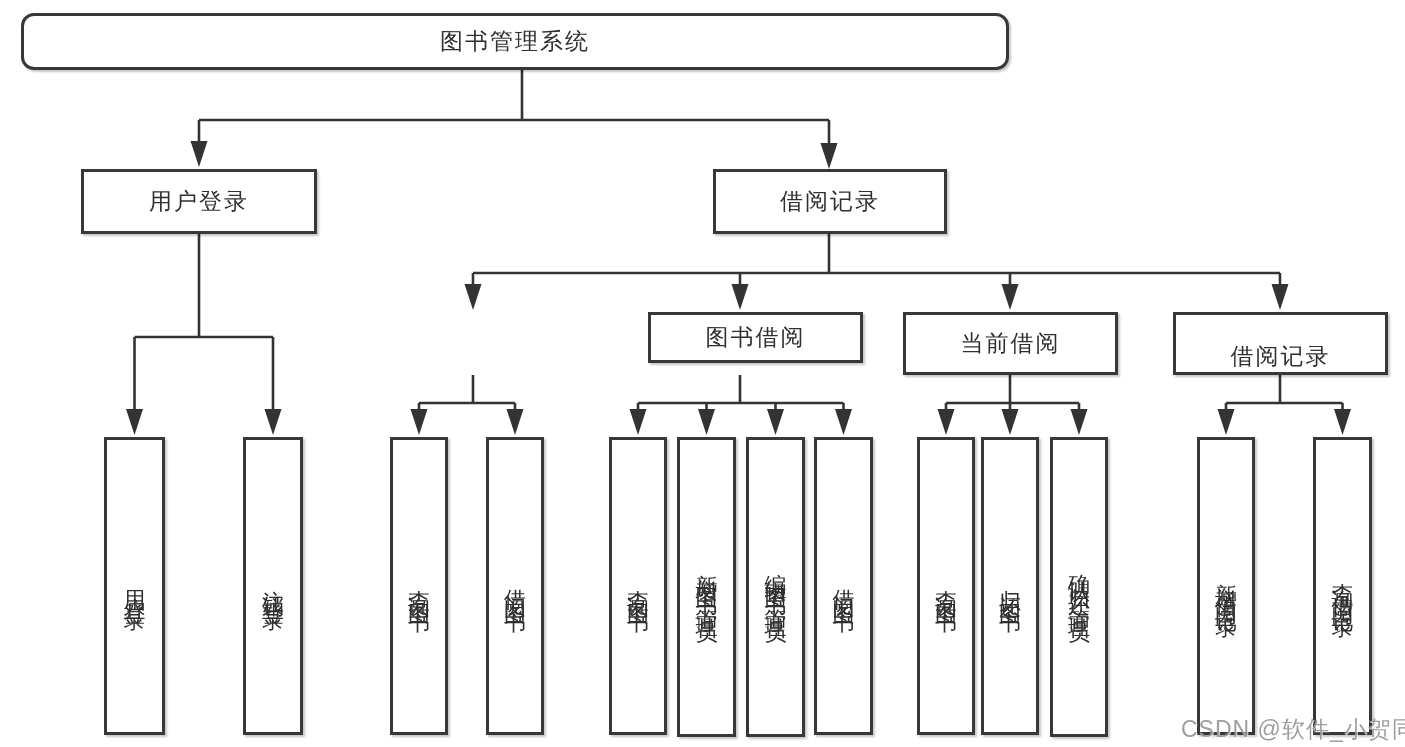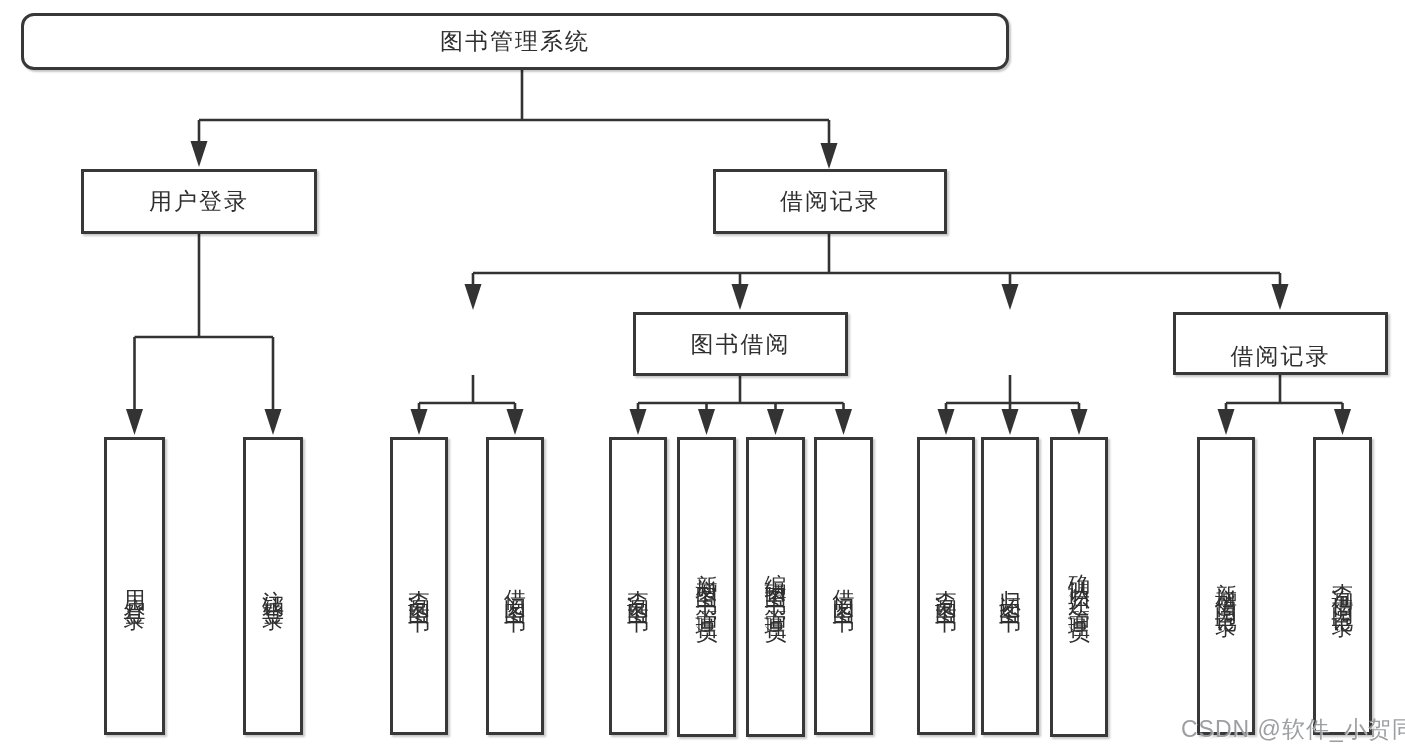--- a/index.html
+++ b/index.html
@@ -106,22 +106,25 @@
     <span class="h-label">图书管理系统</span>
   </div>
 
   <div class="node" style="left:81px; top:169px; width:236px; height:65px;">
     <span class="h-label">用户登录</span>
   </div>
   <div class="node" style="left:713px; top:169px; width:234px; height:65px;">
     <span class="h-label">借阅记录</span>
   </div>
 
-  <div class="node" style="left:633px; top:312px; width:215px; height:64px;">
+  <div class="node" style="left:648px; top:312px; width:215px; height:51px;">
     <span class="h-label">图书借阅</span>
+  </div>
+  <div class="node" style="left:903px; top:312px; width:215px; height:63px;">
+    <span class="h-label">当前借阅</span>
   </div>
   <div class="node" style="left:1173px; top:312px; width:215px; height:63px;align-items:flex-end;">
     <span class="h-label">借阅记录</span>
   </div>
 
   <div class="node" style="left:104px; top:437px; width:61px; height:298px;">
     <span class="v-label">用户登录</span>
   </div>
   <div class="node" style="left:243px; top:437px; width:60px; height:298px;">
     <span class="v-label">注销登录</span>

